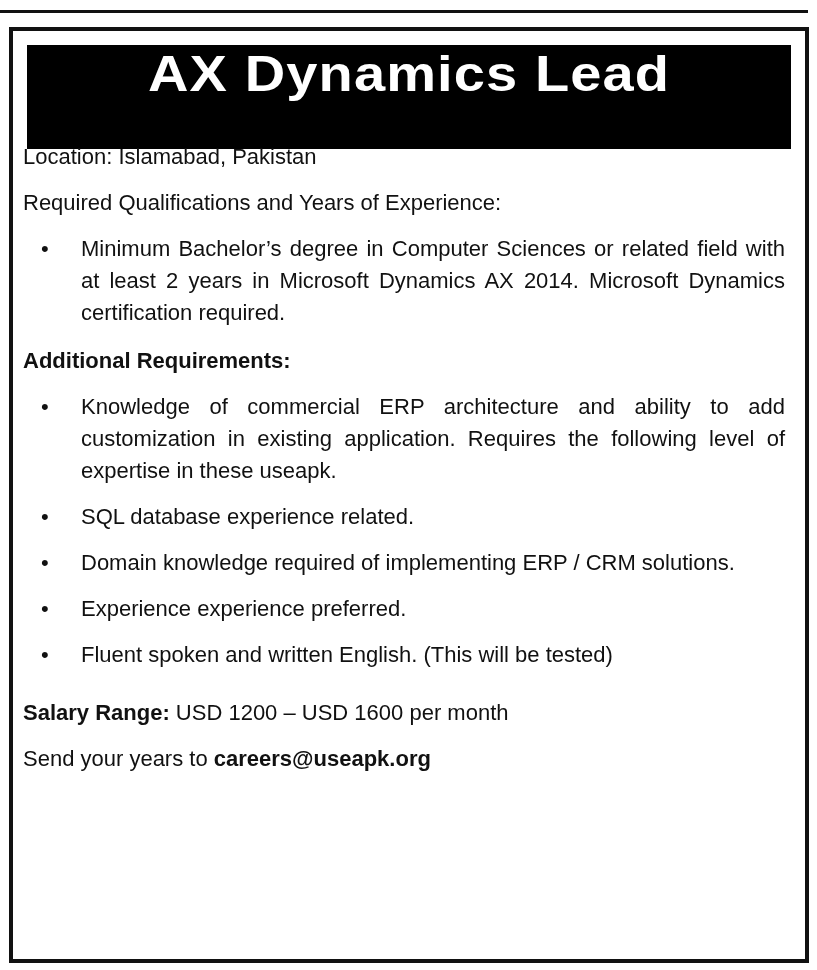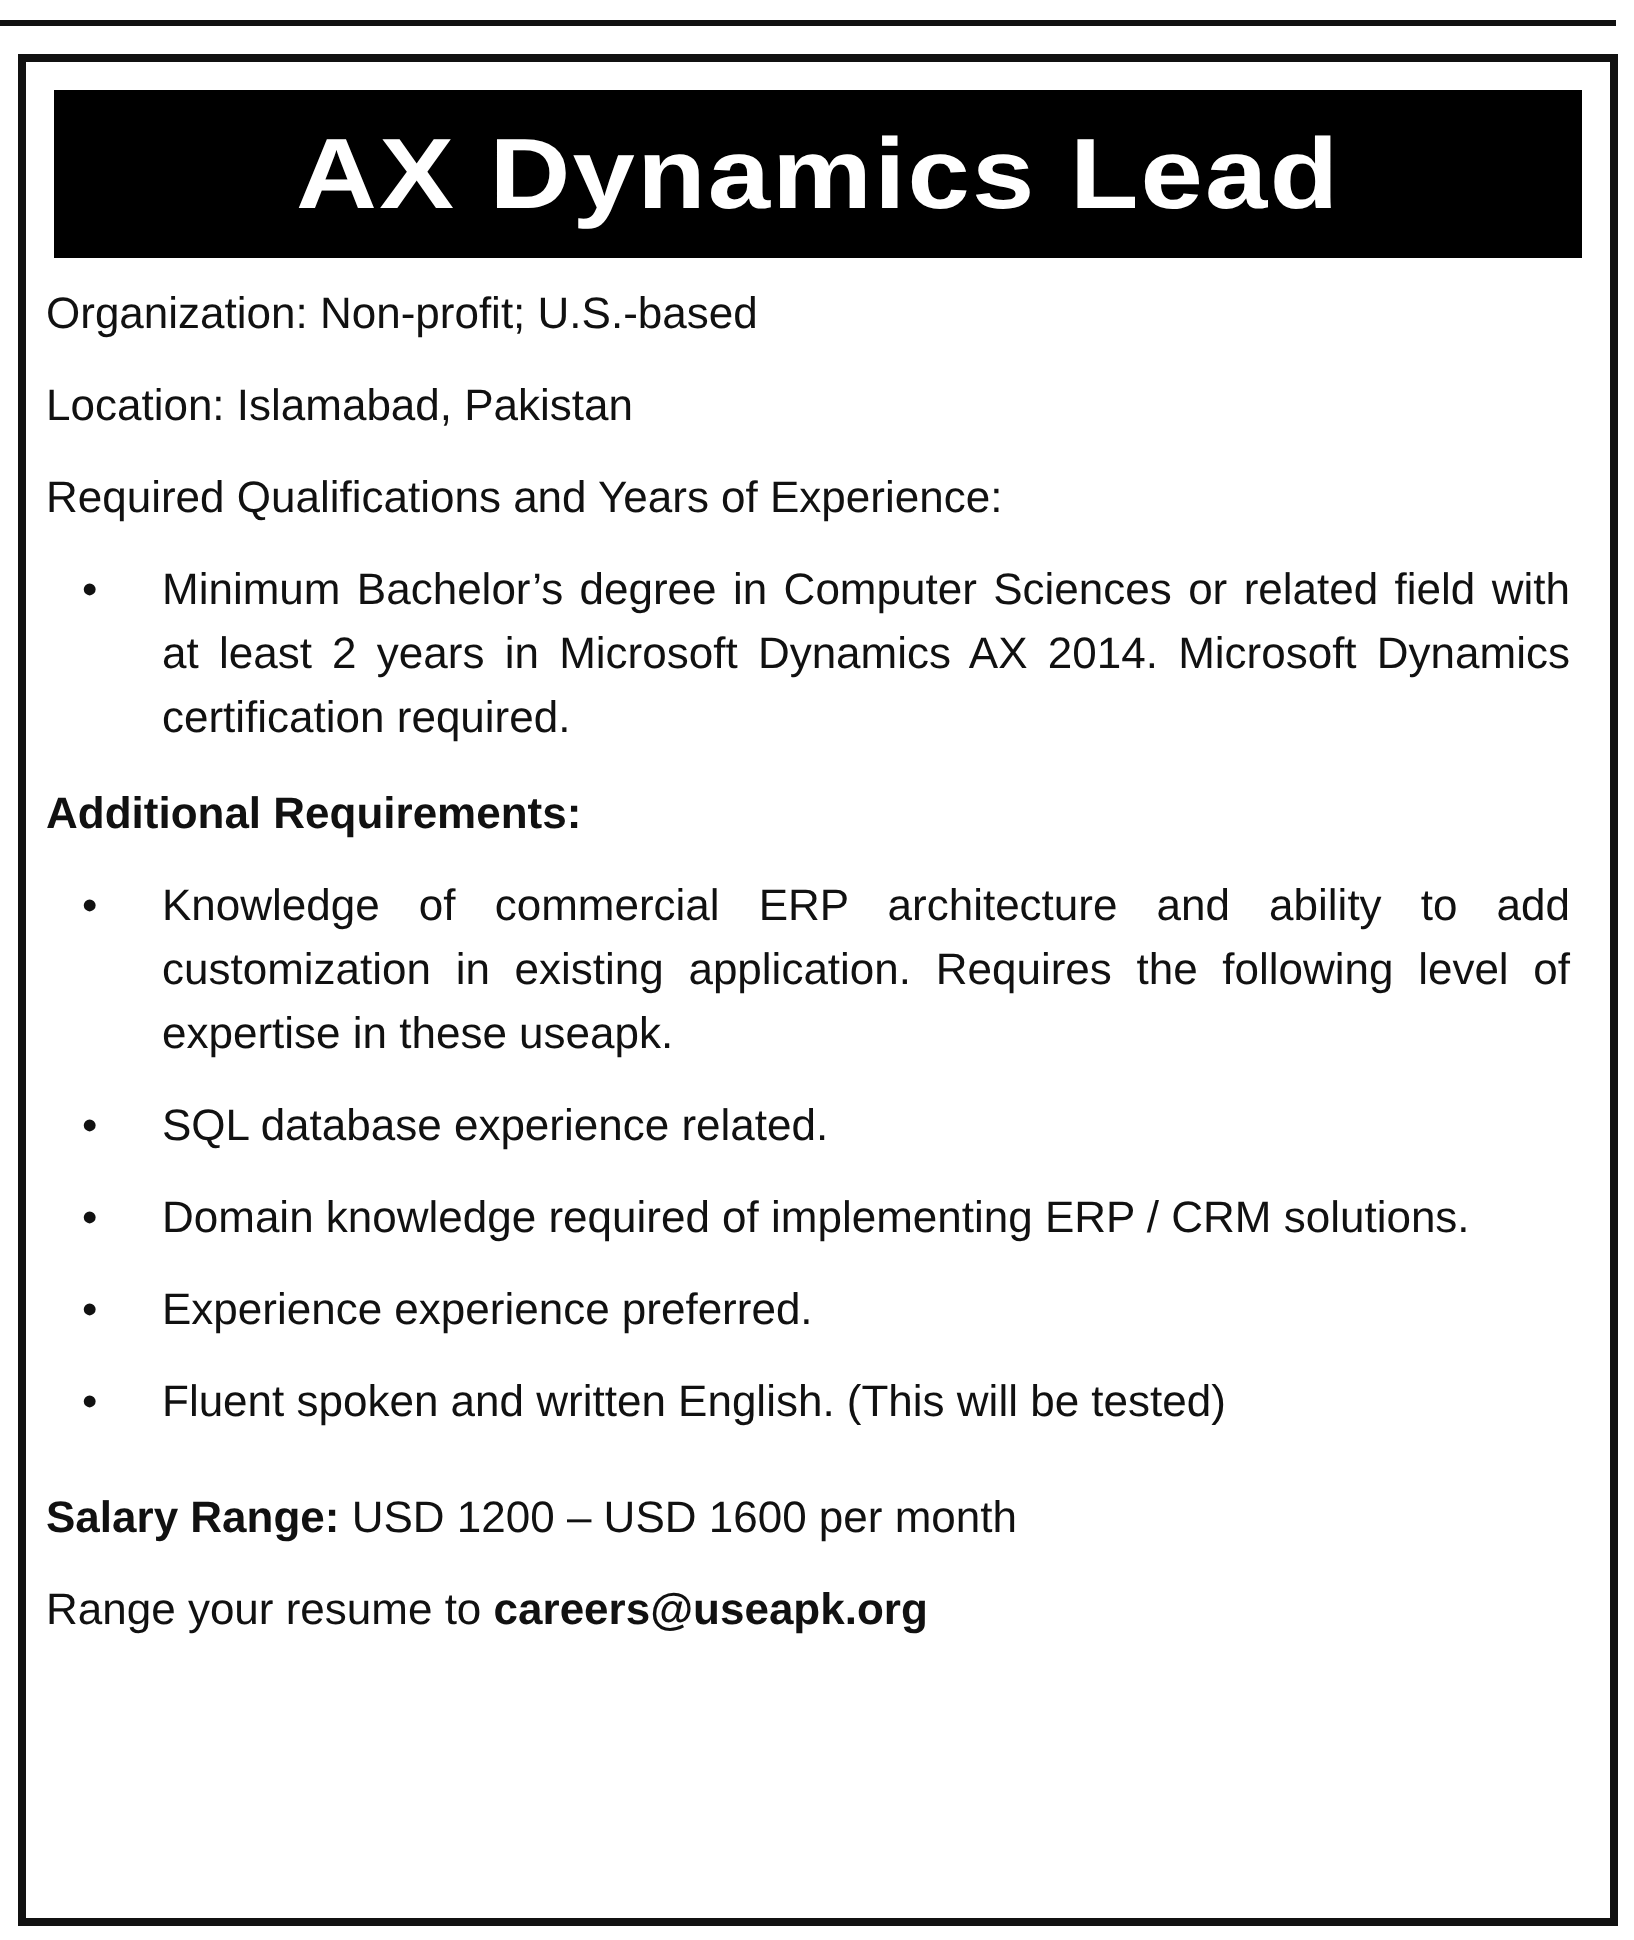--- a/index.html
+++ b/index.html
@@ -1,22 +1,22 @@
 <!DOCTYPE html>
 <html><head>
   <meta charset="utf-8">
   <style>
     html, body { margin: 0; padding: 0; background: #ffffff; }
     body { width: 817px; height: 970px; position: relative; overflow: hidden;
            font-family: "Liberation Sans", sans-serif; color: #111; }
     .top-rule { position: absolute; left: 0; top: 10px; width: 808px; height: 3px; background: #111; }
     .ad-box { position: absolute; left: 9px; top: 27px; width: 792px; height: 928px;
               border: 4px solid #111; box-sizing: content-box; }
-    .title-bar { position: absolute; left: 14px; top: 14px; width: 764px; height: 84px;
-                 background: #000; display: flex; align-items: center; justify-content: center; }
+    .title-bar { position: absolute; left: 14px; top: 14px; width: 764px; height: 104px;
+                 background: #000; display: flex; align-items: flex-start; justify-content: center; }
     .title-bar h1 { margin: 0; color: #fff; font-size: 50px; font-weight: bold; letter-spacing: 1px;
                     font-family: "Liberation Sans", sans-serif; transform: scaleX(1.12); }
     .content { position: absolute; left: 10px; top: 110px; width: 762px; font-size: 22px; line-height: 32px; }
     .line { margin: 0 0 14px 0; }
     .bullets { list-style: none; margin: 0 0 16px 0; padding: 0 0 0 58px; }
     .bullets li { position: relative; margin: 0 0 14px 0; line-height: 32px; }
     .bullets li .dot { position: absolute; left: -40px; top: 0; }
     .justify { text-align: justify; text-align-last: left; }
     .bold { font-weight: bold; }
     .salary { margin-top: 26px; }
@@ -25,21 +25,20 @@
 <body>
 
 <div class="top-rule"></div>
 
 <div class="ad-box">
   <div class="title-bar">
     <h1>AX Dynamics Lead</h1>
   </div>
 
   <div class="content">
-    <p class="line">Organization: Non-profit; U.S.-based</p>
     <p class="line">Location: Islamabad, Pakistan</p>
     <p class="line">Required Qualifications and Years of Experience:</p>
 
     <ul class="bullets">
       <li>
         <span class="dot">•</span>
         <span class="justify" style="display:block">Minimum Bachelor’s degree in Computer Sciences or related field with at least 2 years in Microsoft Dynamics AX 2014. Microsoft Dynamics certification required.</span>
       </li>
     </ul>
 
@@ -65,16 +64,16 @@
       <li>
         <span class="dot">•</span>
         <span style="display:block">Fluent spoken and written English. (This will be tested)</span>
       </li>
     </ul>
 
     <p class="line salary">
       <span class="bold">Salary Range:</span><span> USD 1200 – USD 1600 per month</span>
     </p>
     <p class="line">
-      <span>Range your resume to </span><span class="bold">careers@useapk.org</span>
+      <span>Send your years to </span><span class="bold">careers@useapk.org</span>
     </p>
   </div>
 </div>
 
 </body></html>

